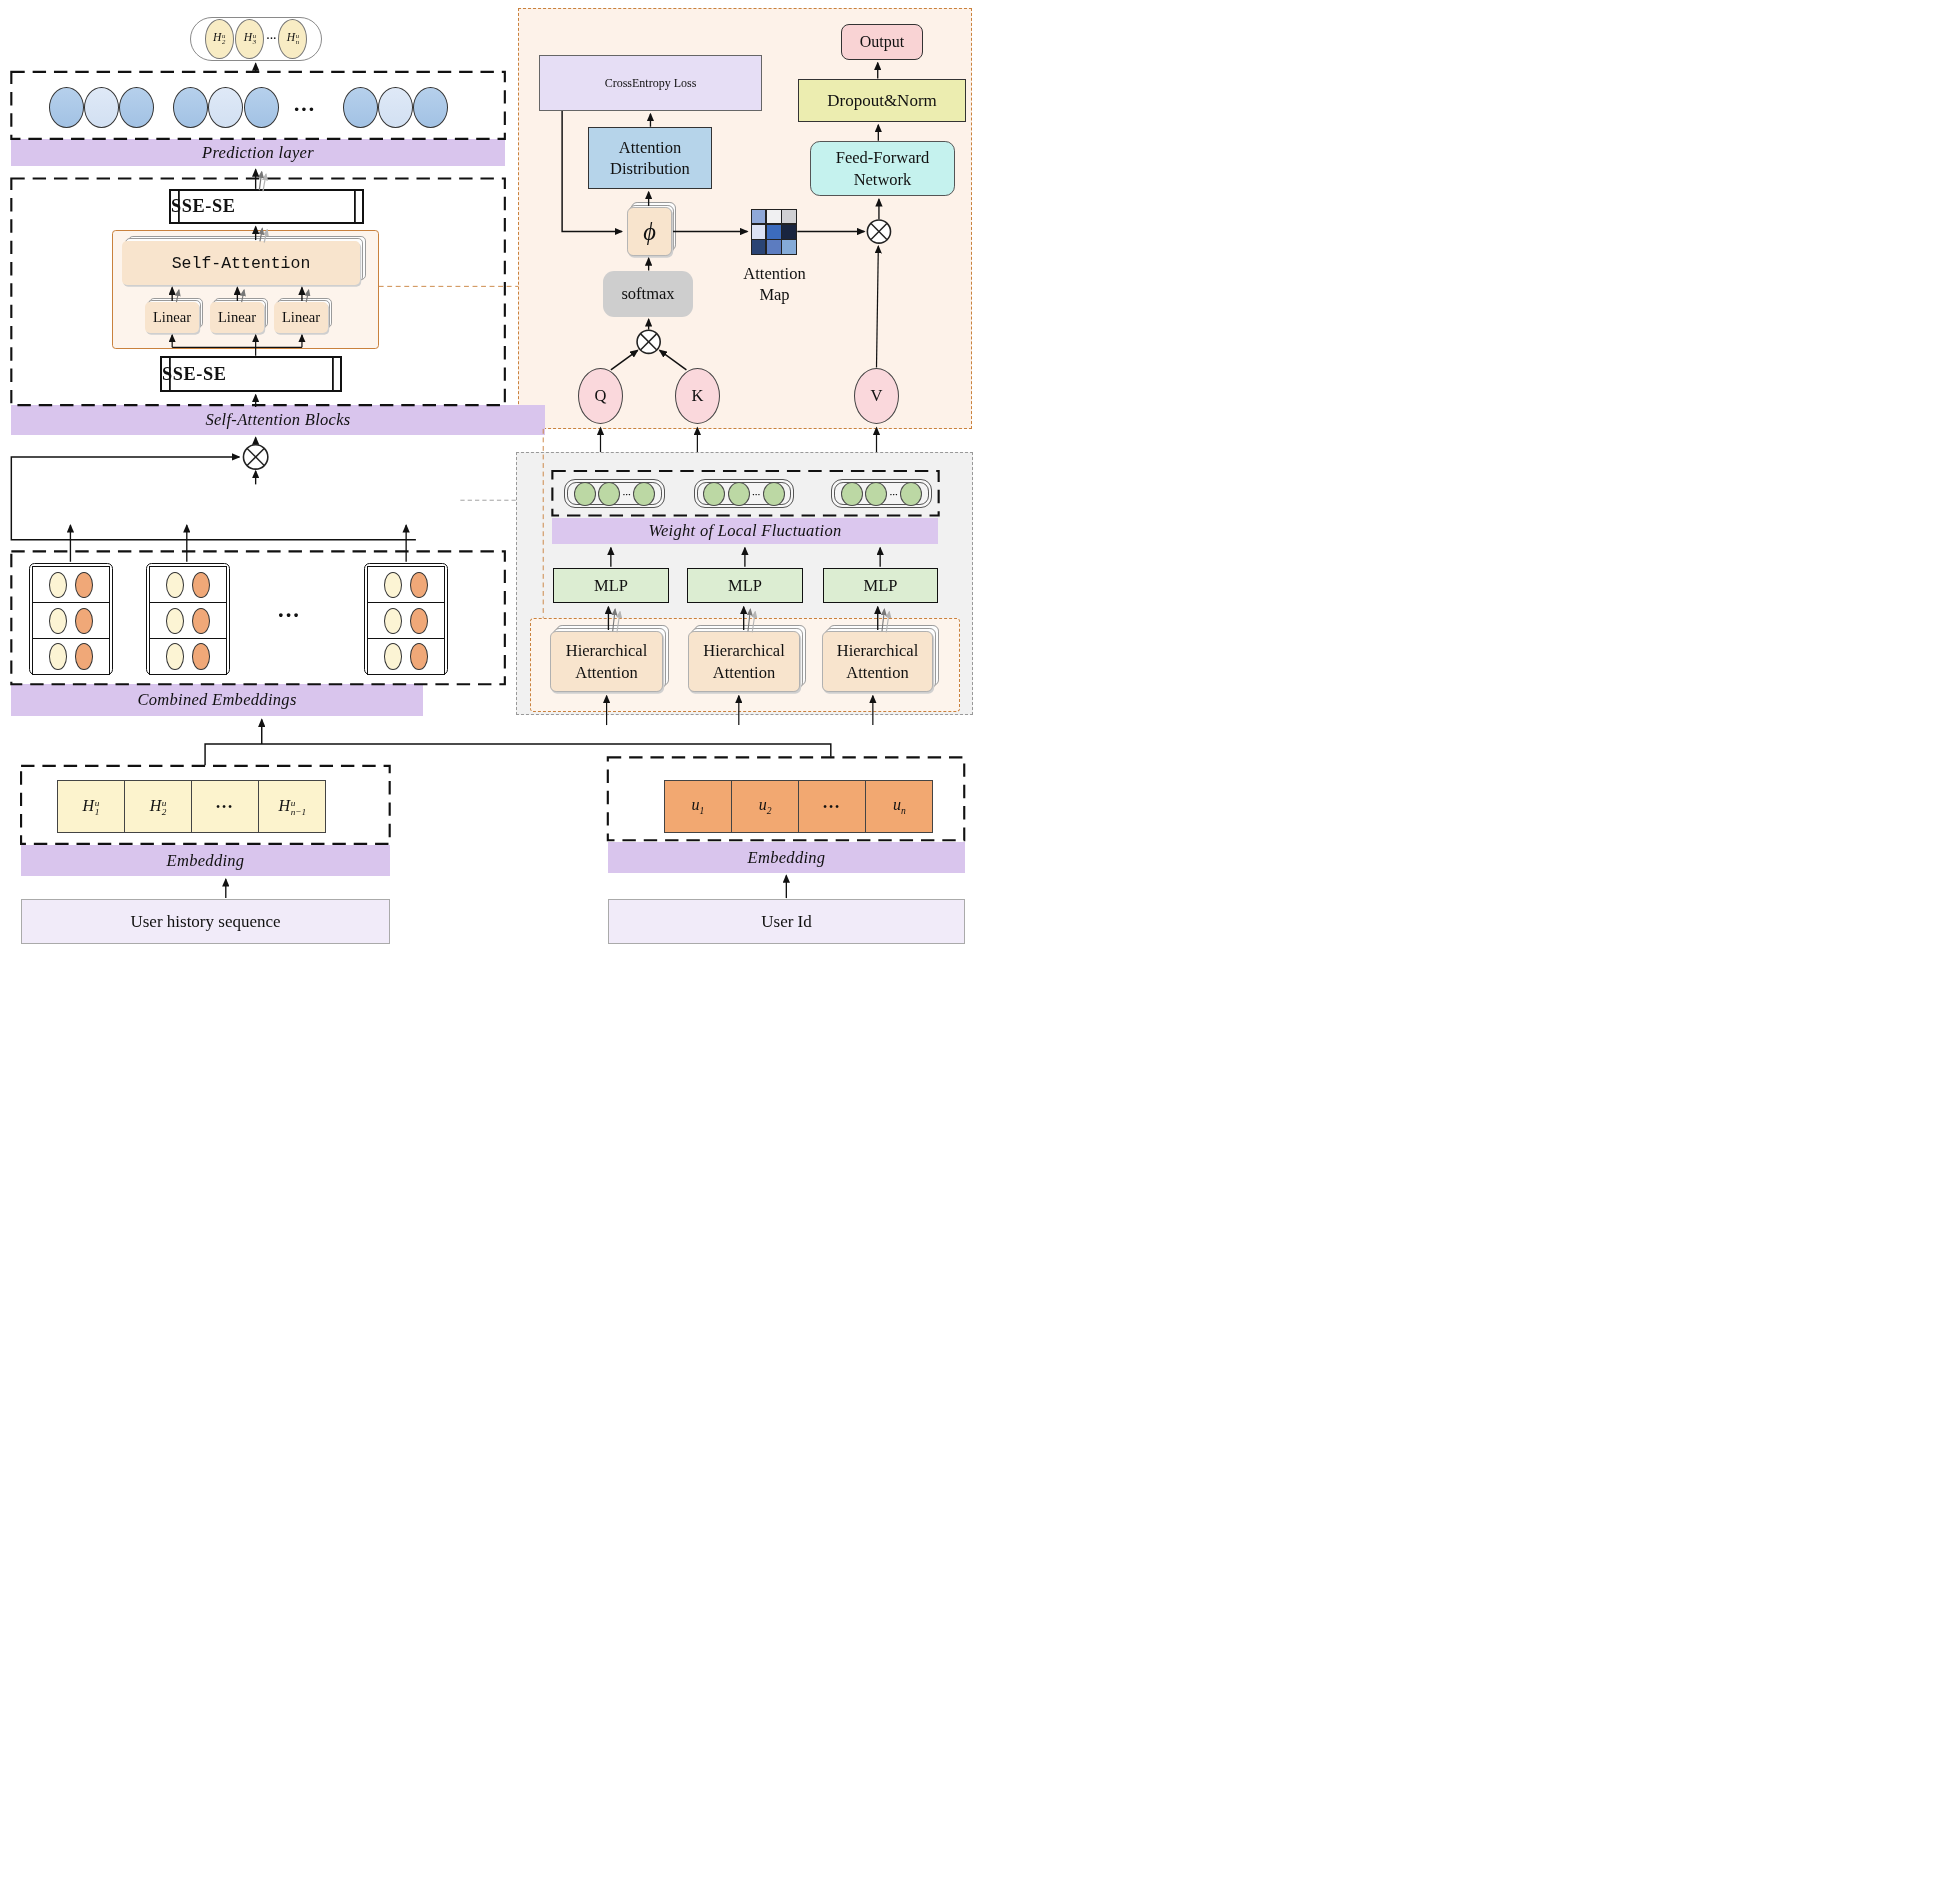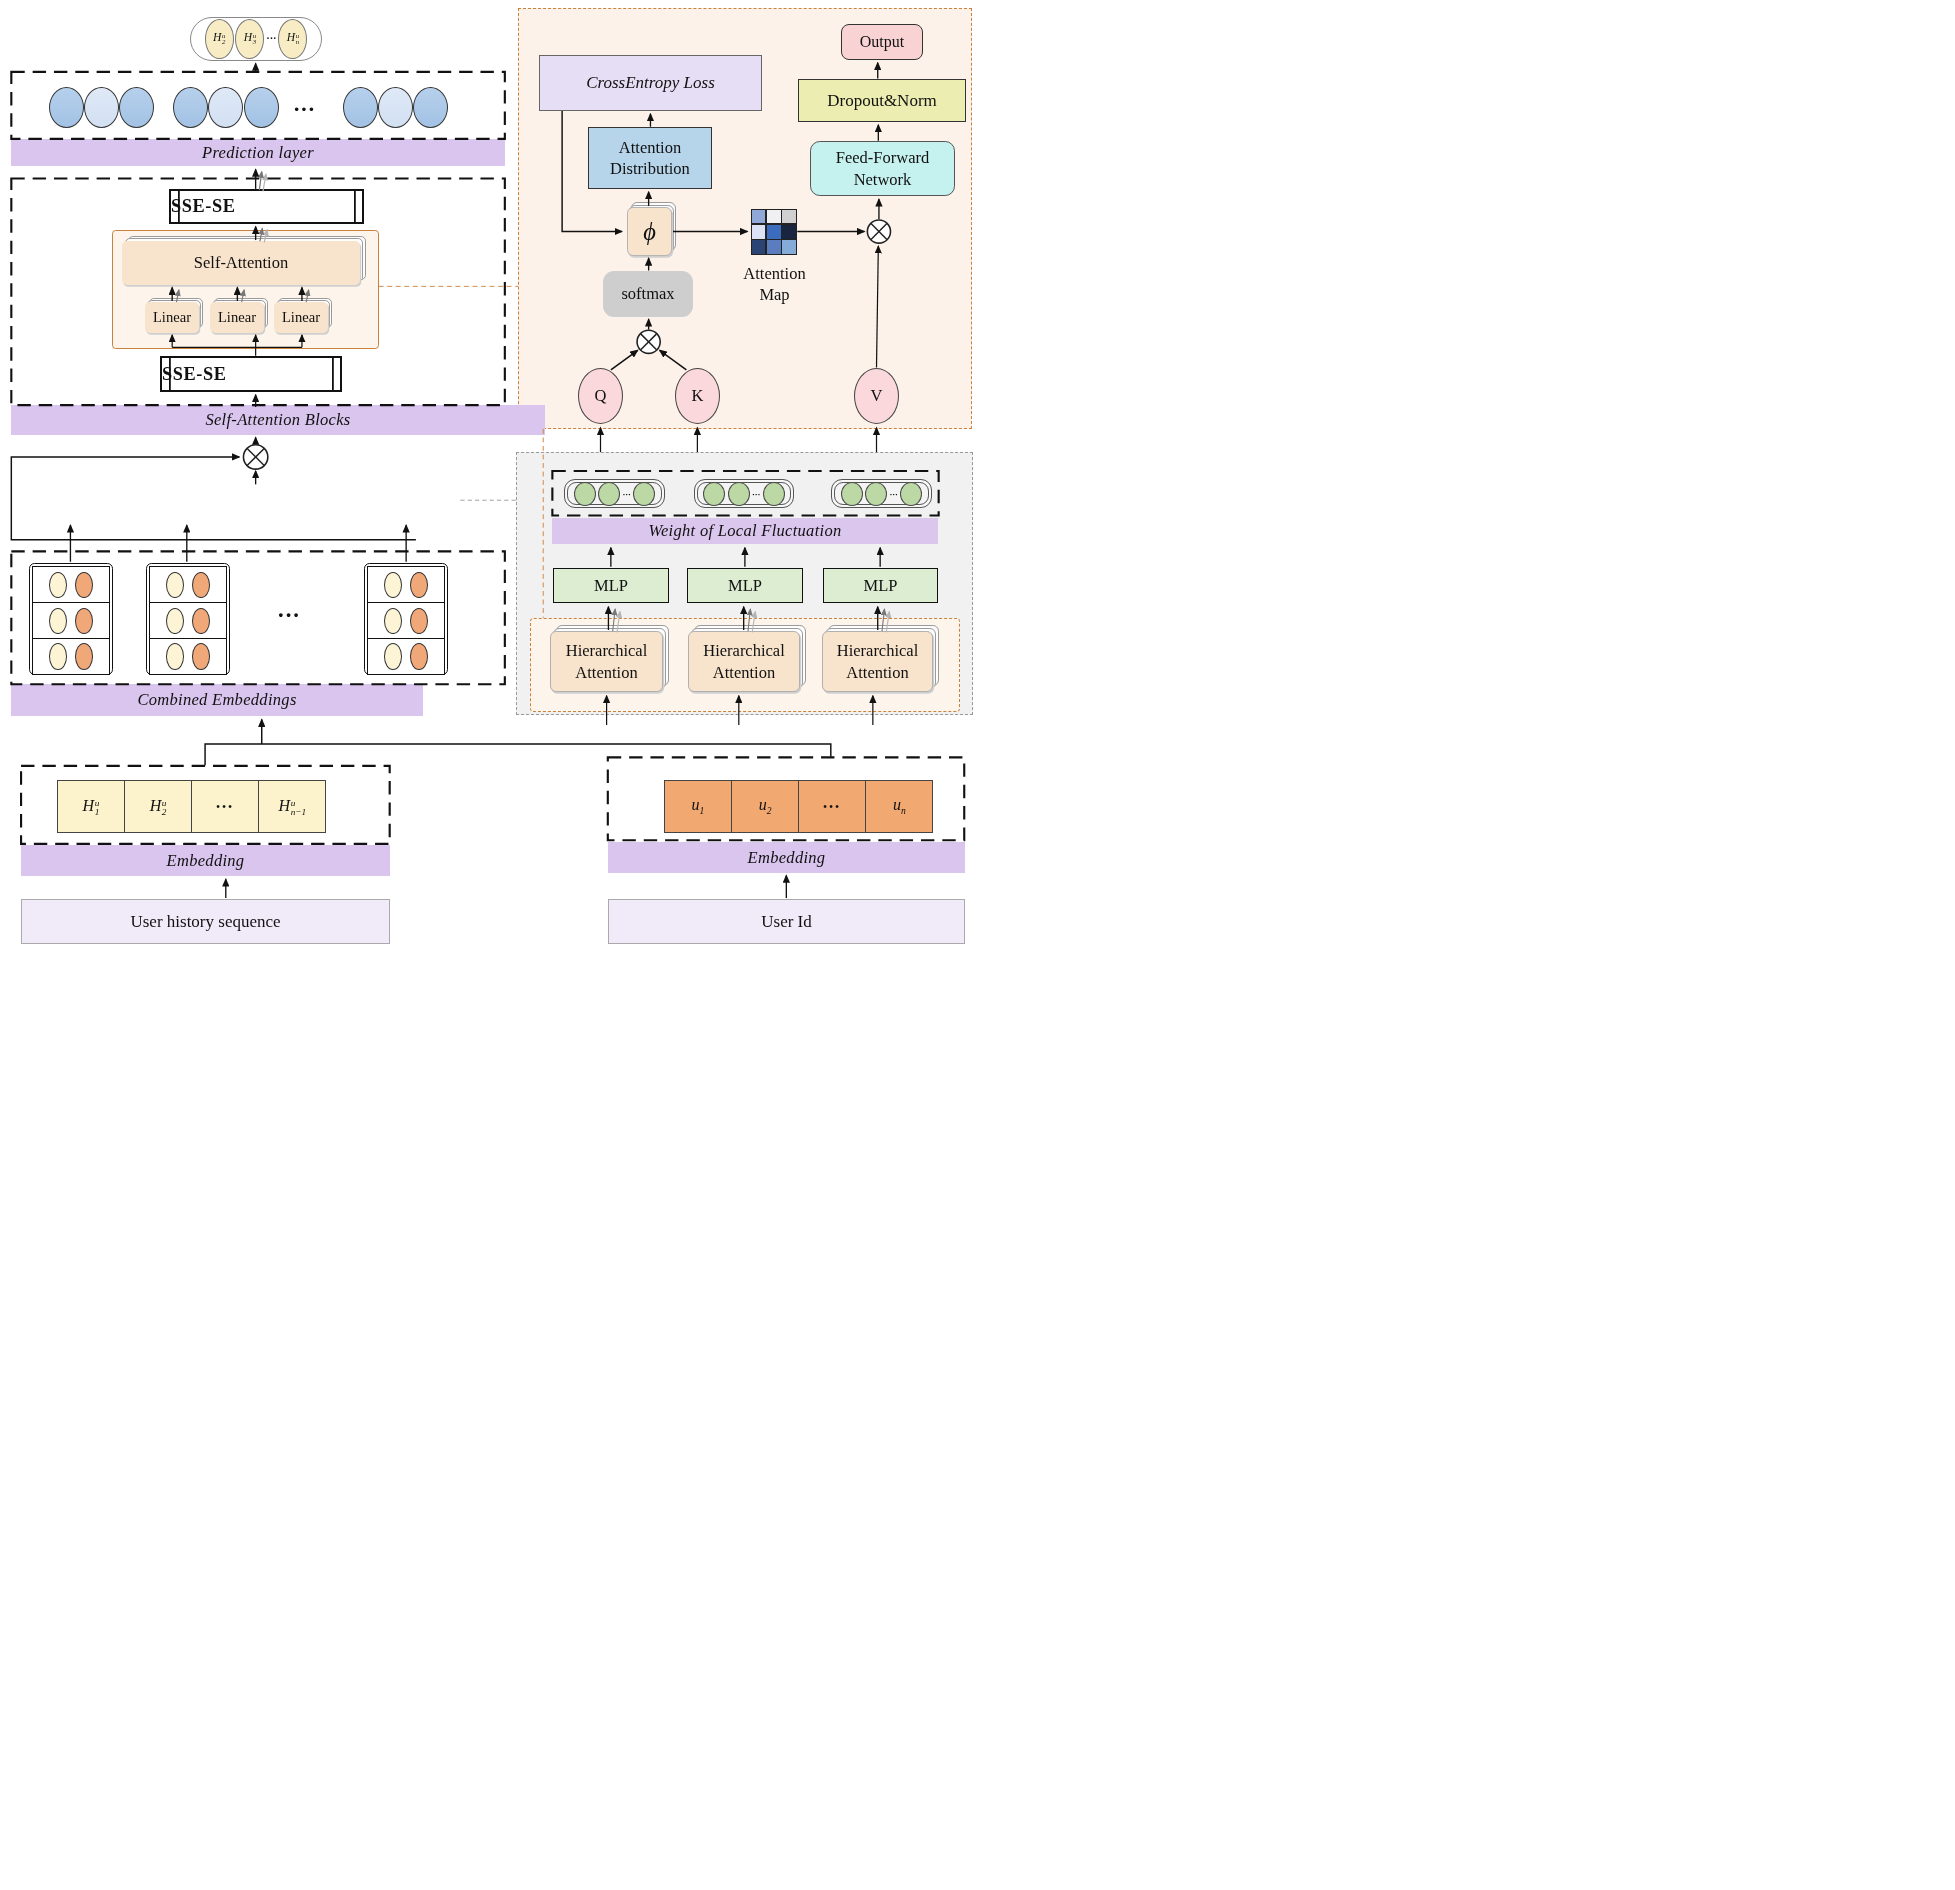--- a/index.html
+++ b/index.html
@@ -108,21 +108,21 @@
       <span>Self-Attention Blocks</span>
     </div>
   <div class="abs ssese" style="left:169px;top:189px;width:195px;height:35px;">
       <span>SSE-SE</span>
     </div>
   <div class="abs orangebox" style="left:112px;top:230px;width:267px;height:119px;"></div>
 
   <div class="abs stack" style="left:122px;top:241px;width:238px;height:44px;">
     <div class="sheet" style="inset:-5.5px -5.5px 5.5px 5.5px;"></div>
     <div class="sheet" style="inset:-2.7px -2.7px 2.7px 2.7px;"></div>
-    <div class="face" style="font-size:16.5px;">
+    <div class="face" style="font-size:16.5px;font-family:Liberation Mono, monospace;">
         <span>Self-Attention</span>
       </div>
   </div>
 
   <div class="abs stack" style="left:145px;top:302px;width:54px;height:30.5px;">
     <div class="sheet" style="inset:-4.3px -4.3px 4.3px 4.3px;"></div>
     <div class="sheet" style="inset:-2.1px -2.1px 2.1px 2.1px;"></div>
     <div class="face" style="font-size:14.6px;">
         <span>Linear</span>
       </div>
@@ -214,21 +214,21 @@
   <div class="abs bar" style="left:21px;top:845px;width:369px;height:31px;">
       <span>Embedding</span>
     </div>
   <div class="abs plainbox" style="left:21px;top:899px;width:369px;height:45px;background:var(--light-purple-box);border:0.6px solid #aaa;font-size:17px;">
       <span>User history sequence</span>
     </div>
 
   <div class="abs plainbox" style="left:841px;top:24px;width:82px;height:36px;background:var(--output-pink);border:0.9px solid #333;border-radius:8px;font-size:16px;">
       <span>Output</span>
     </div>
-  <div class="abs plainbox" style="left:539px;top:55px;width:223px;height:56px;background:var(--cross-entropy-purple);border:0.9px solid #666;font-style:italic;font-size:17px;">
+  <div class="abs plainbox" style="left:539px;top:55px;width:223px;height:56px;background:var(--cross-entropy-purple);border:0.9px solid #666;font-size:12px;">
       <span>CrossEntropy Loss</span>
     </div>
   <div class="abs plainbox" style="left:798px;top:79px;width:168px;height:43px;background:var(--dropout-yellow);border:0.9px solid #333;font-size:17px;">
       <span>Dropout&amp;Norm</span>
     </div>
   <div class="abs lblbox" style="left:588px;top:127px;width:124px;height:62px;background:var(--attn-dist-blue);border:0.9px solid #333;font-size:16.5px;flex-direction:column;line-height:1.3;">
     <span>Attention</span>
     <span>Distribution</span>
   </div>
   <div class="abs lblbox" style="left:810px;top:141px;width:145px;height:55px;background:var(--ffn-cyan);border:0.9px solid #555;border-radius:9.8px;font-size:16.5px;flex-direction:column;line-height:1.3;">

